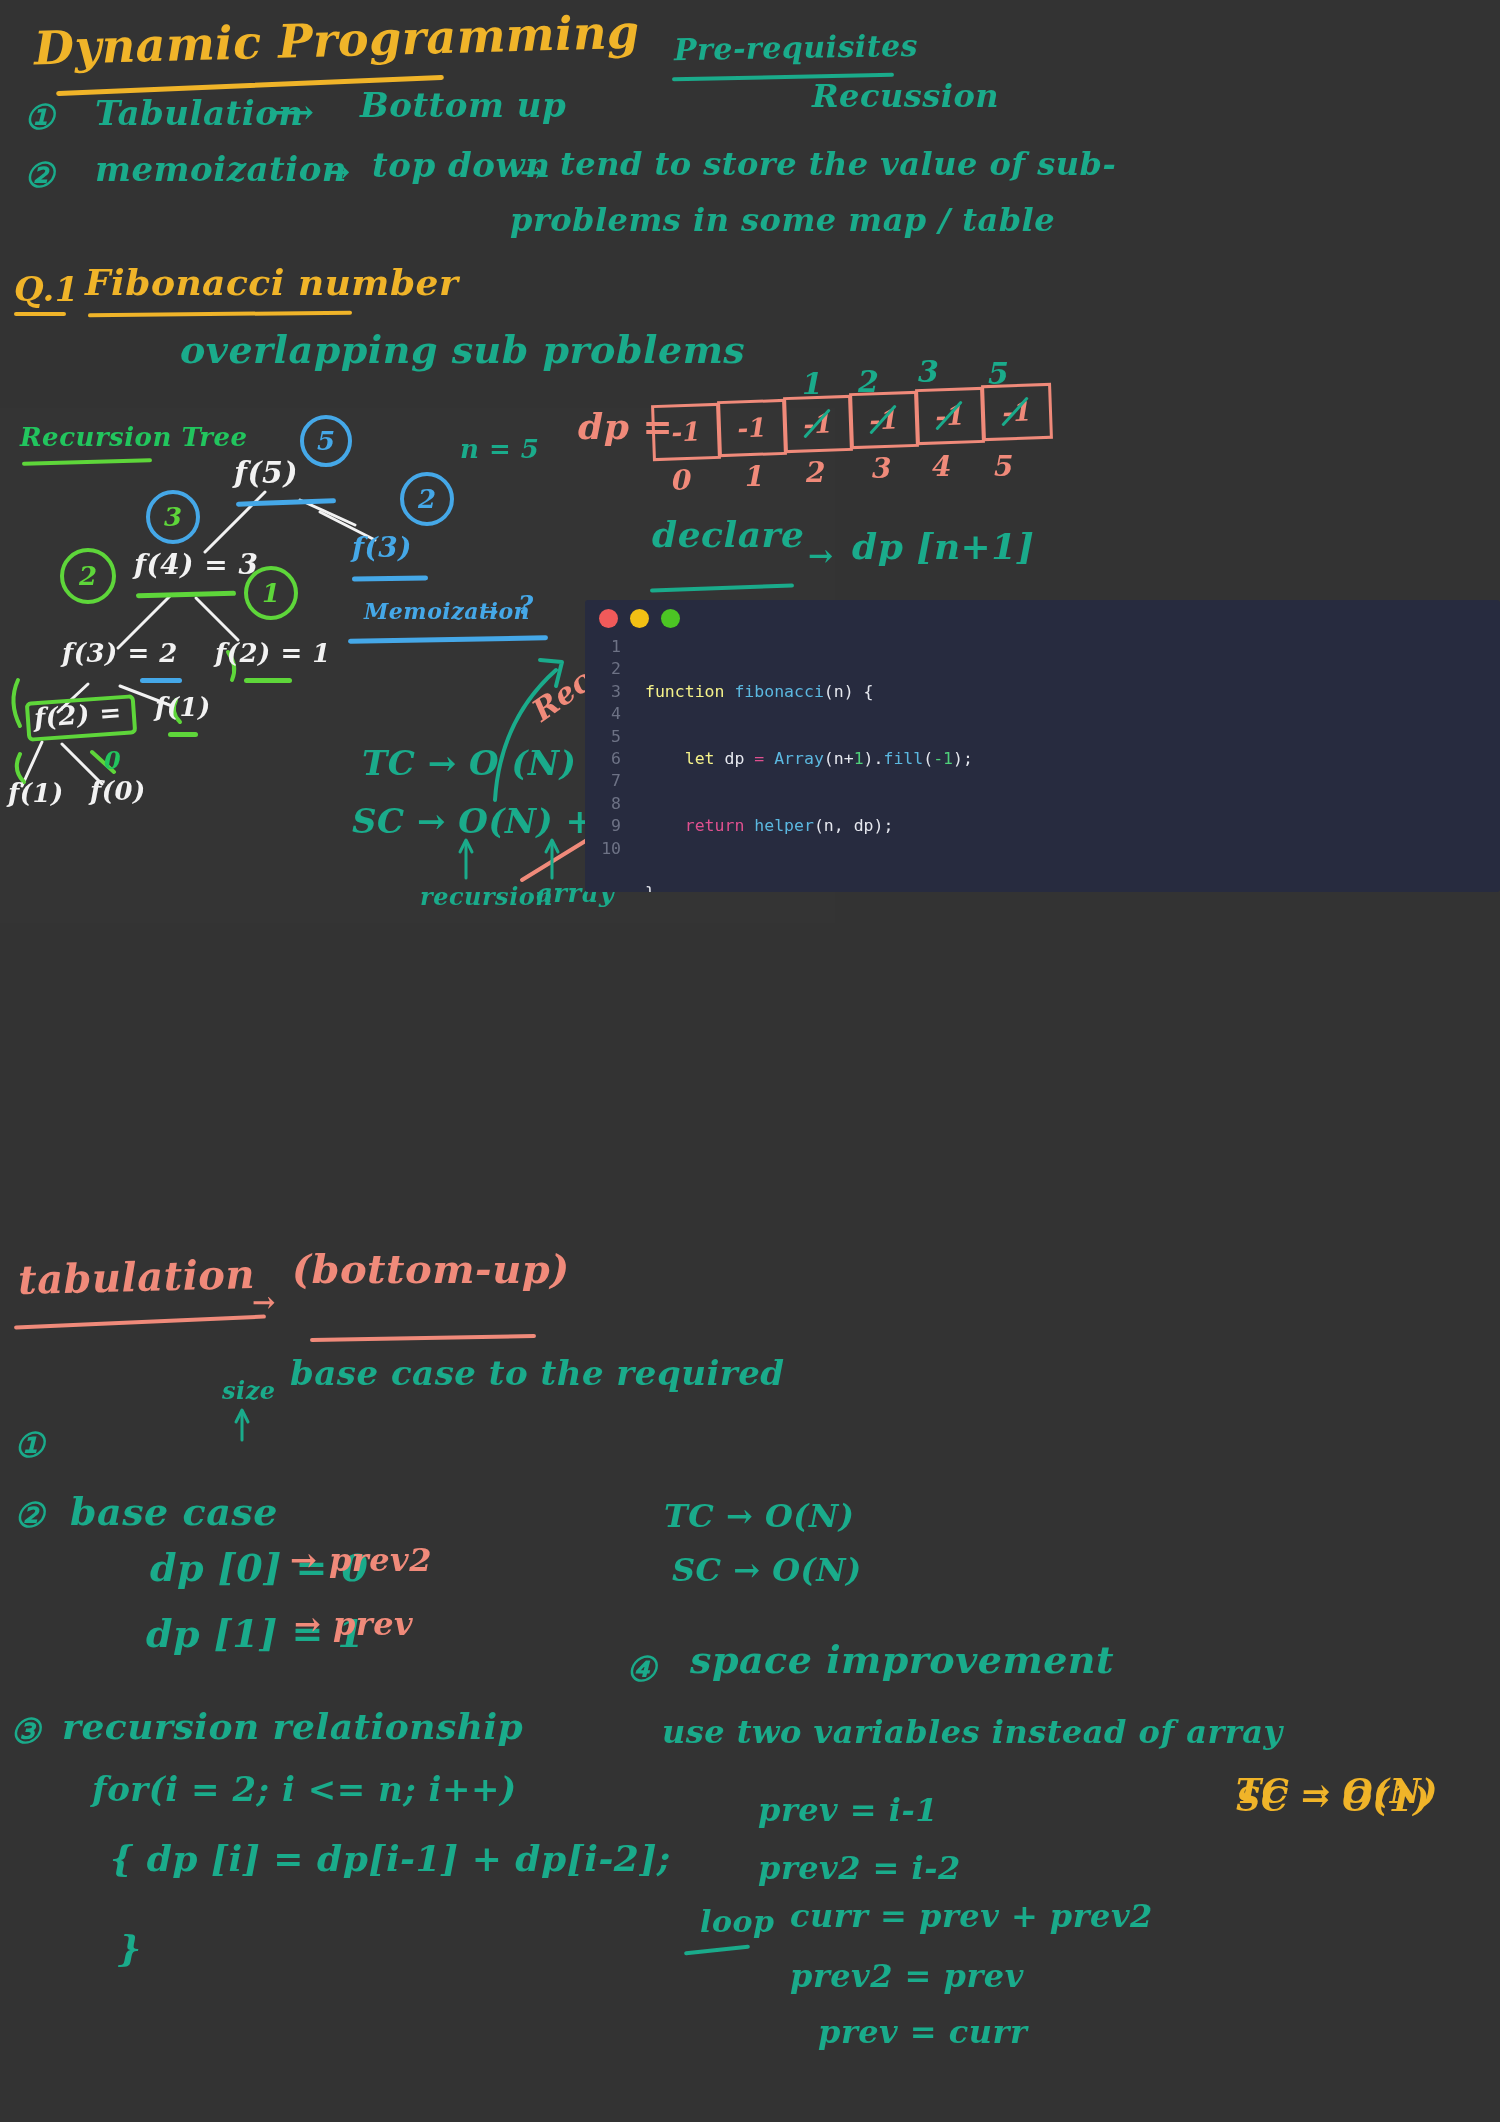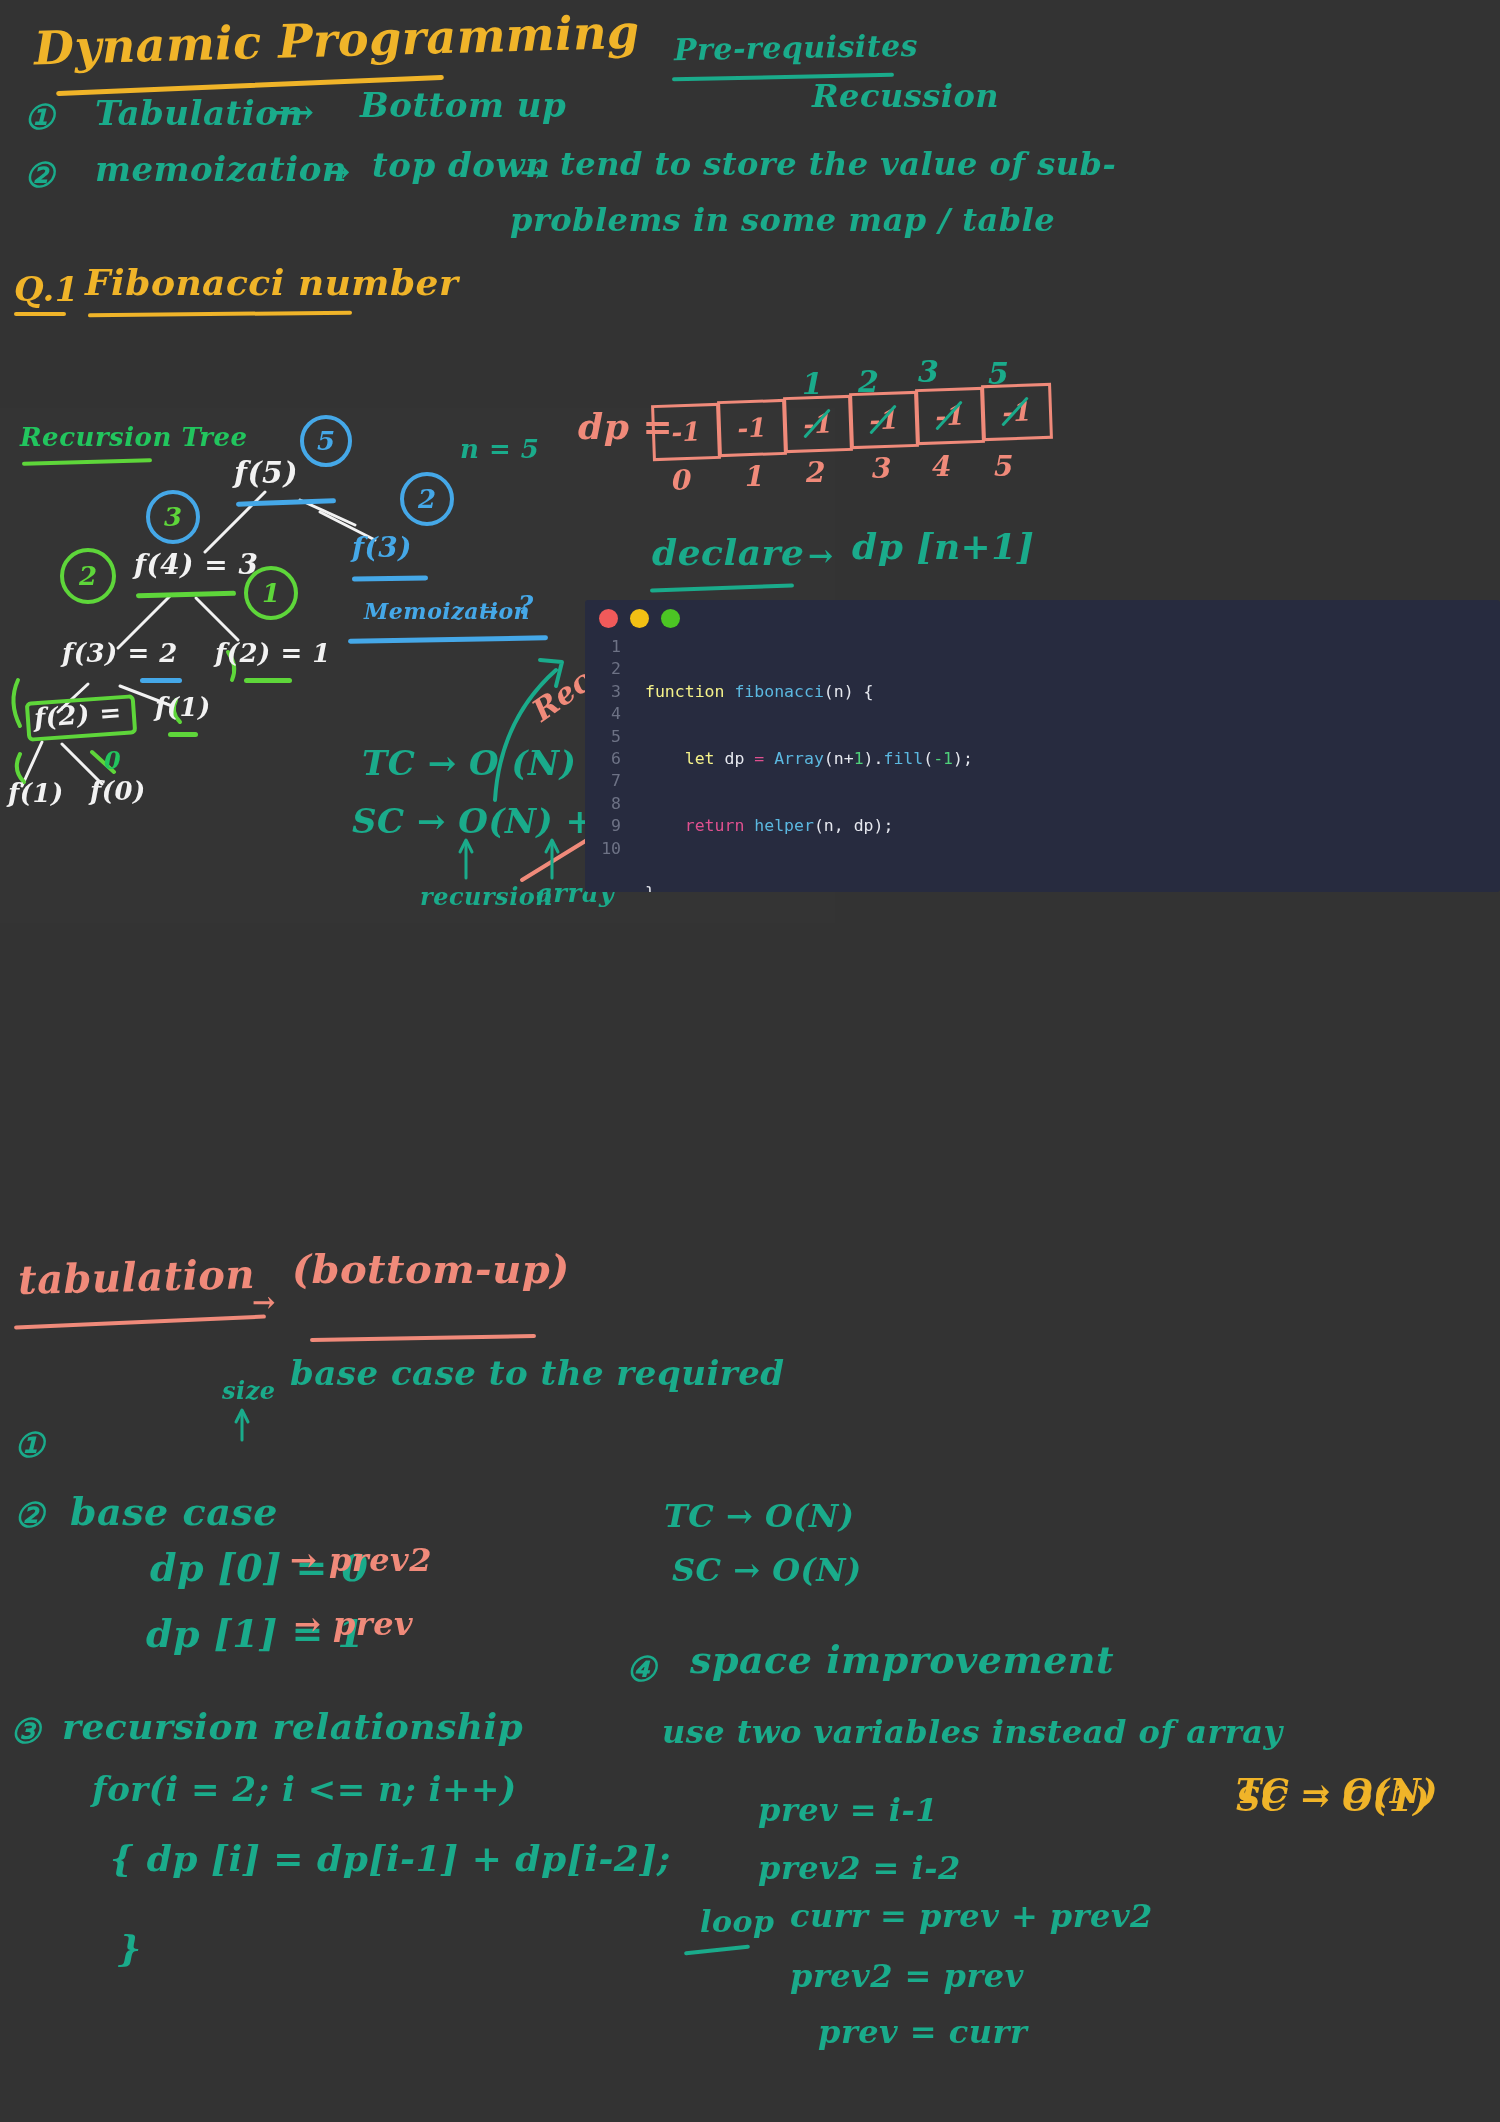--- a/index.html
+++ b/index.html
@@ -165,20 +165,21 @@
 
   <div class="ink teal" style="left:674px; top:32px; font-size:30px; transform:rotate(-1deg);">Pre-requisites</div>
   <div class="ul-teal" style="left:672px; top:75px; width:222px; height:4px; transform:rotate(-1.2deg);"></div>
   <div class="ink teal" style="left:812px; top:80px; font-size:32px;">Recussion</div>
 
   <div class="ink yellow" style="left:14px; top:272px; font-size:34px;">Q.1</div>
   <div class="ul-yellow" style="left:14px; top:312px; width:52px;"></div>
   <div class="ink yellow" style="left:85px; top:264px; font-size:36px;">Fibonacci number</div>
   <div class="ul-yellow" style="left:88px; top:312px; width:264px; transform:rotate(-0.6deg);"></div>
 
+  <div class="ink teal" style="left:180px; top:330px; font-size:38px;">overlapping sub problems</div>
 
   <div class="ink green" style="left:20px; top:424px; font-size:26px;">Recursion Tree</div>
   <div class="ul-green" style="left:22px; top:460px; width:130px; height:4px; transform:rotate(-1.5deg);"></div>
 
   <div class="ink teal" style="left:460px; top:436px; font-size:26px;">n = 5</div>
 
   <svg class="overlay">
 
     <path d="M265,492 L205,552" stroke="#f2f2f2" stroke-width="3" fill="none" stroke-linecap="round"></path>
     <path d="M300,500 L355,525" stroke="#f2f2f2" stroke-width="3" fill="none" stroke-linecap="round"></path>
@@ -262,21 +263,21 @@
   <div class="ink salmon" style="left:806px; top:458px; font-size:28px;">2</div>
   <div class="ink salmon" style="left:872px; top:454px; font-size:28px;">3</div>
   <div class="ink salmon" style="left:932px; top:452px; font-size:28px;">4</div>
   <div class="ink salmon" style="left:994px; top:452px; font-size:28px;">5</div>
 
   <div class="ink blue" style="left:364px; top:600px; font-size:22px;">Memoization</div>
   <div class="ink blue" style="left:480px; top:600px; font-size:22px;">→</div>
   <div class="ink blue" style="left:518px; top:592px; font-size:26px;">?</div>
   <div class="ul-blue" style="left:348px; top:637px; width:200px; height:5px; transform:rotate(-1deg);"></div>
 
-  <div class="ink teal" style="left:652px; top:534px; font-size:36px;">declare</div>
+  <div class="ink teal" style="left:652px; top:516px; font-size:36px;">declare</div>
   <div class="ul-teal" style="left:650px; top:586px; width:144px; height:4px; transform:rotate(-2deg);"></div>
   <div class="ink teal" style="left:808px; top:540px; font-size:30px;">→</div>
   <div class="ink teal" style="left:852px; top:528px; font-size:36px;">dp [n+1]</div>
 
   <div class="ink salmon" style="left:520px; top:648px; font-size:30px; transform:rotate(-35deg);">Recursion</div>
 
   <div class="ink teal" style="left:362px; top:746px; font-size:34px;">TC → O (N)</div>
   <div class="ink teal" style="left:352px; top:804px; font-size:34px;">SC → O(N) + O(N)</div>
   <svg class="overlay">
     <path d="M466,878 L466,842" stroke="#1aab8b" stroke-width="3" fill="none" stroke-linecap="round"></path>

